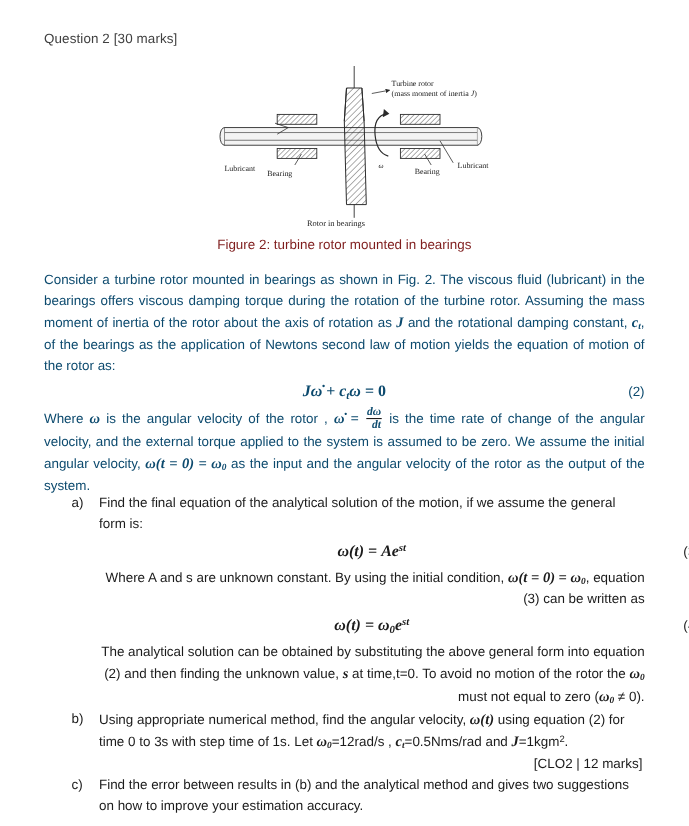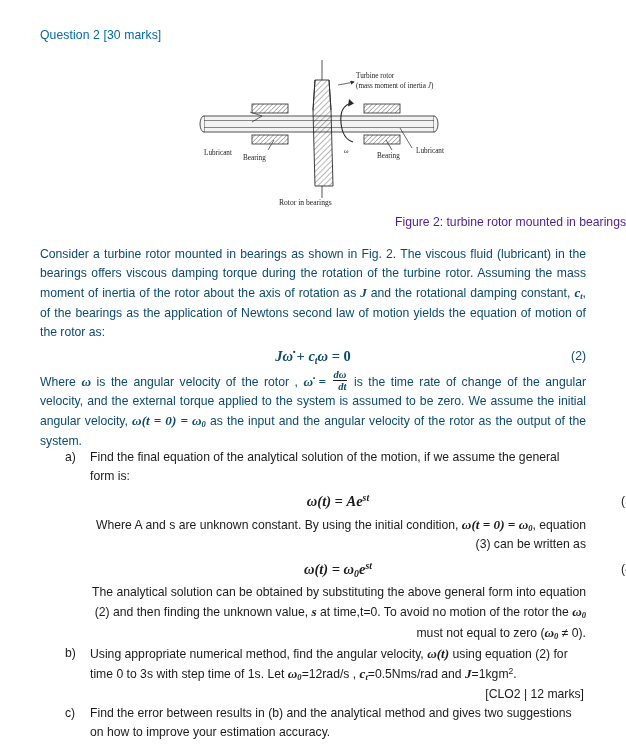--- a/index.html
+++ b/index.html
@@ -21,42 +21,42 @@
     width: 626px;
     height: 751px;
     background: #fff;
   }
   .q-title {
     position: absolute;
     left: 40px;
     top: 28px;
     font-size: 12.2px;
     letter-spacing: 0.1px;
-    color: #0369a1;
+    color: #404040;
   }
 
   
   .figure-wrap {
     position: absolute;
     left: 183px;
     top: 58px;
     width: 270px;
     height: 150px;
     margin-left: 13px;
   }
   .figure-wrap svg { display:block; }
 
   .fig-caption {
     position: absolute;
     left: 0;
     top: 215px;
     width: 626px;
-    text-align: right;
-    font-size: 12.2px;
-    color: #4c1d95;
+    text-align: center;
+    font-size: 12.2px;
+    color: #7f1d1d;
   }
 
   
   .body-block {
     position: absolute;
     left: 40px;
     top: 245px;
     width: 546px;
     font-size: 12.2px;
     line-height: 1.56;

